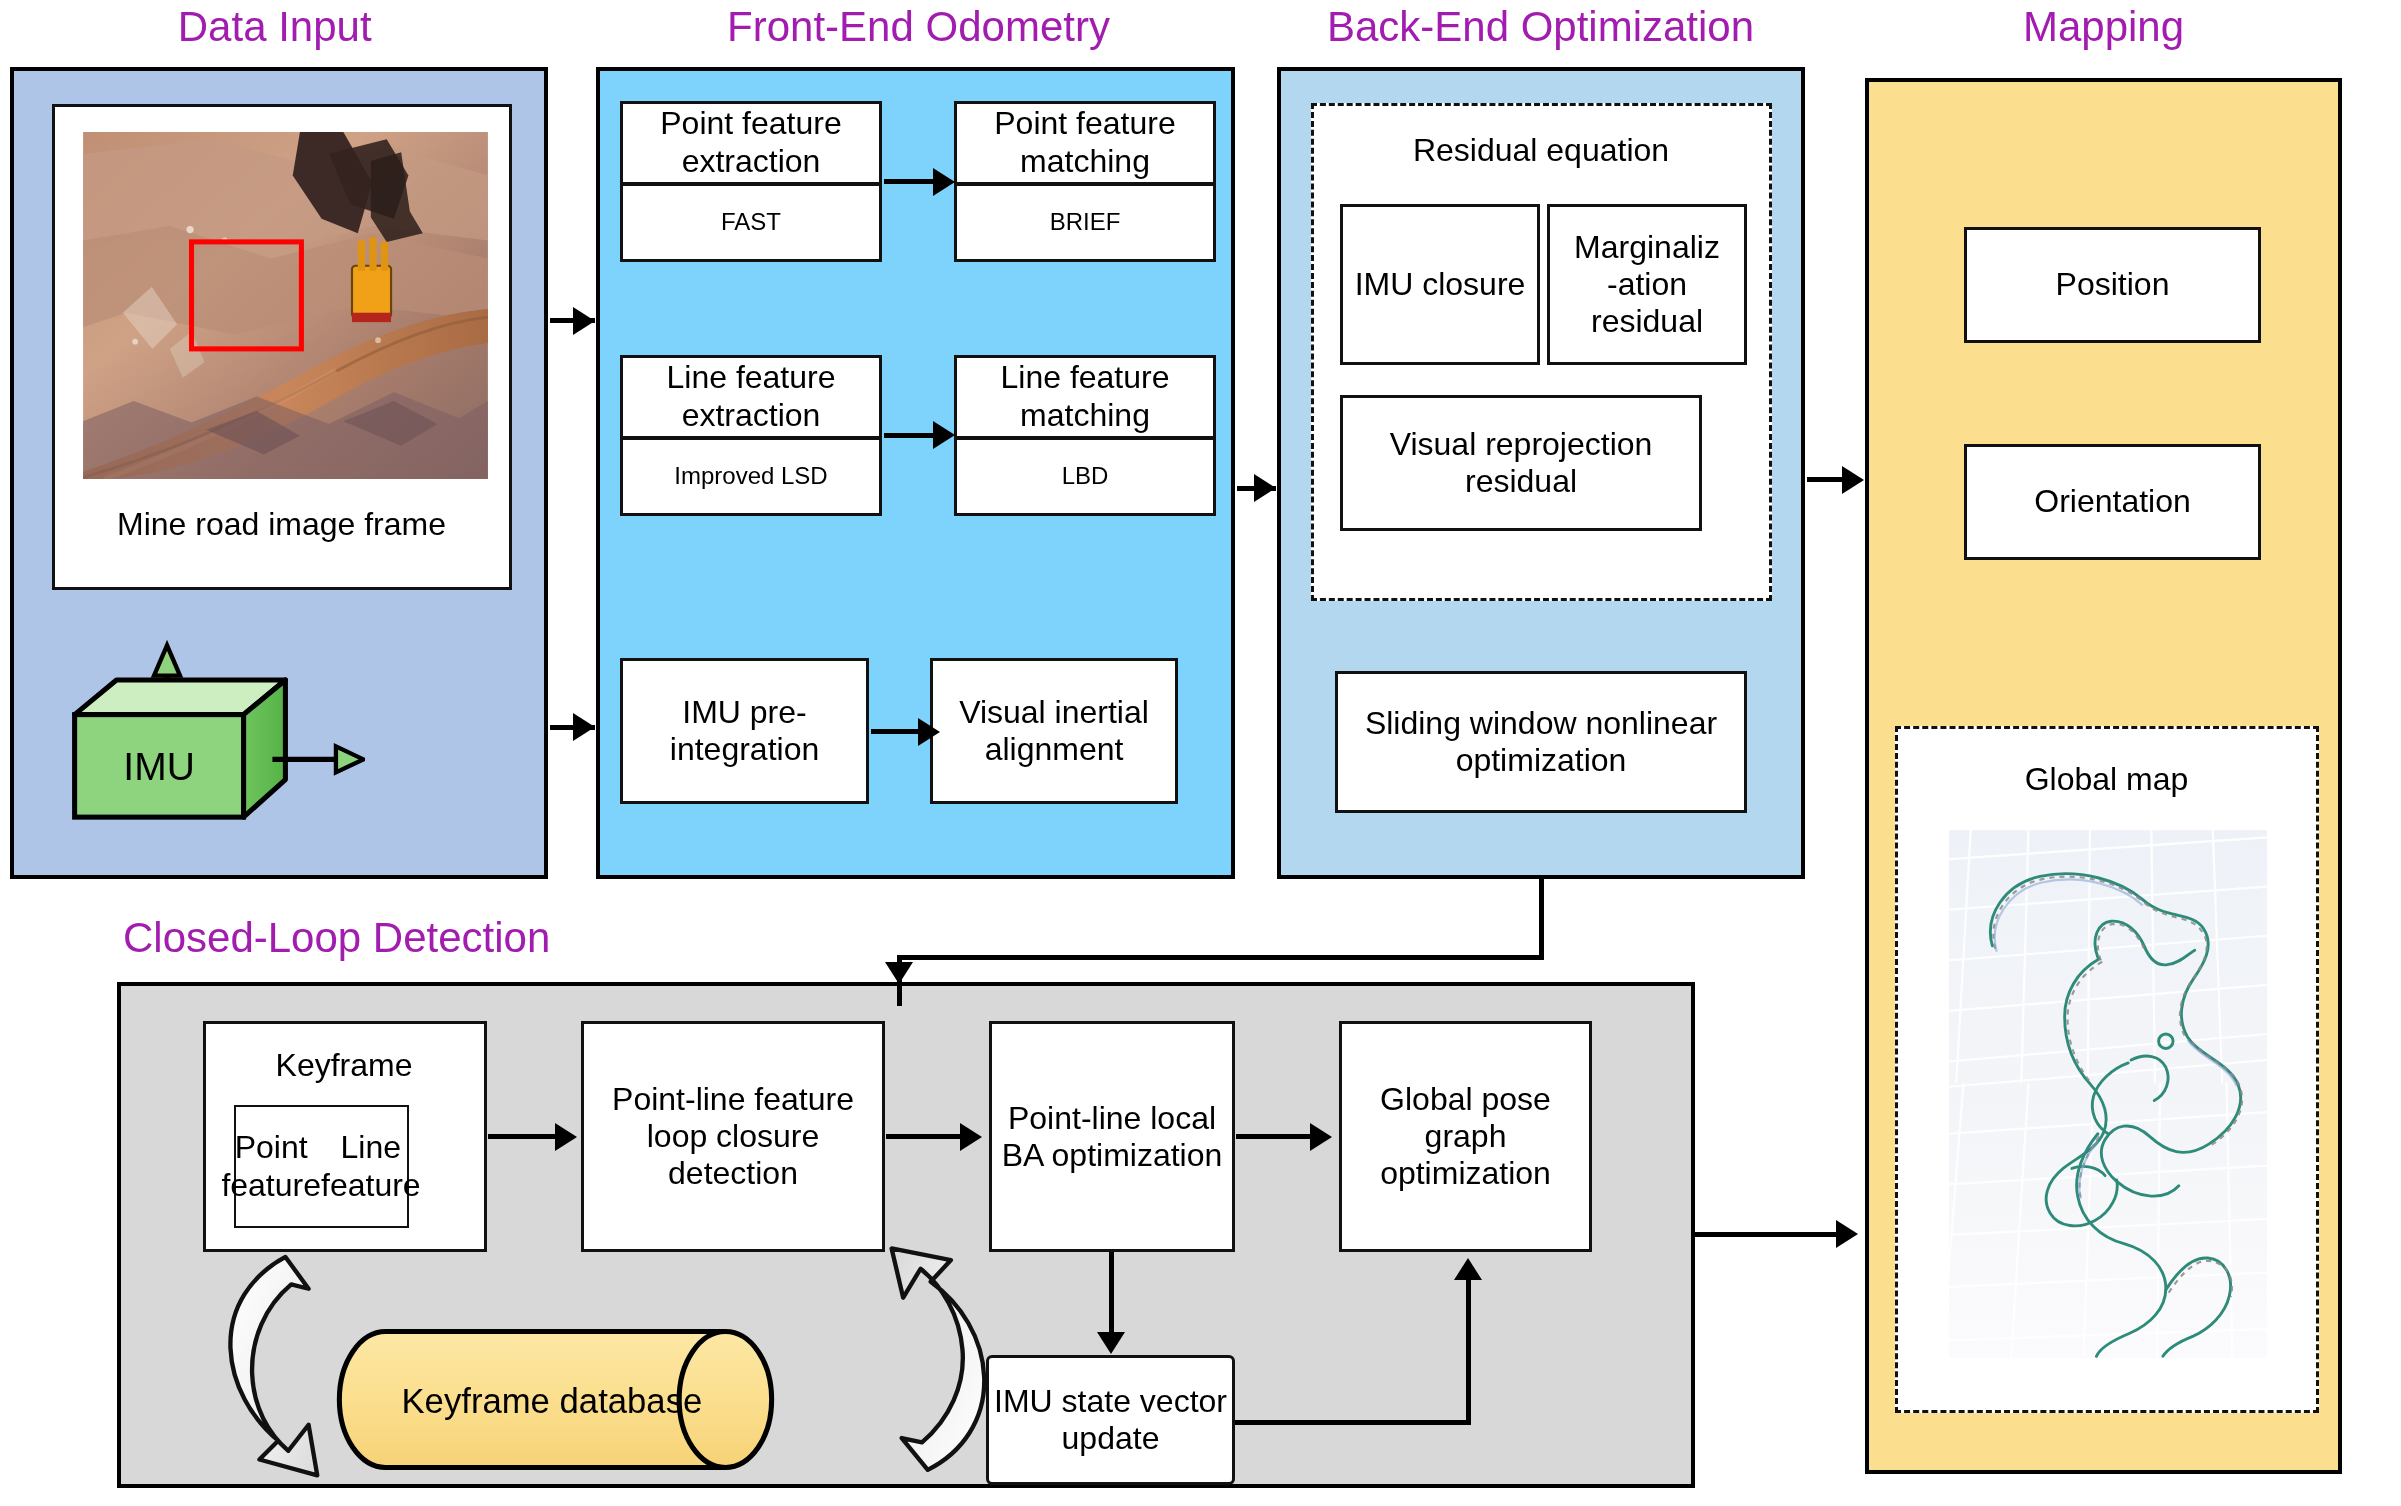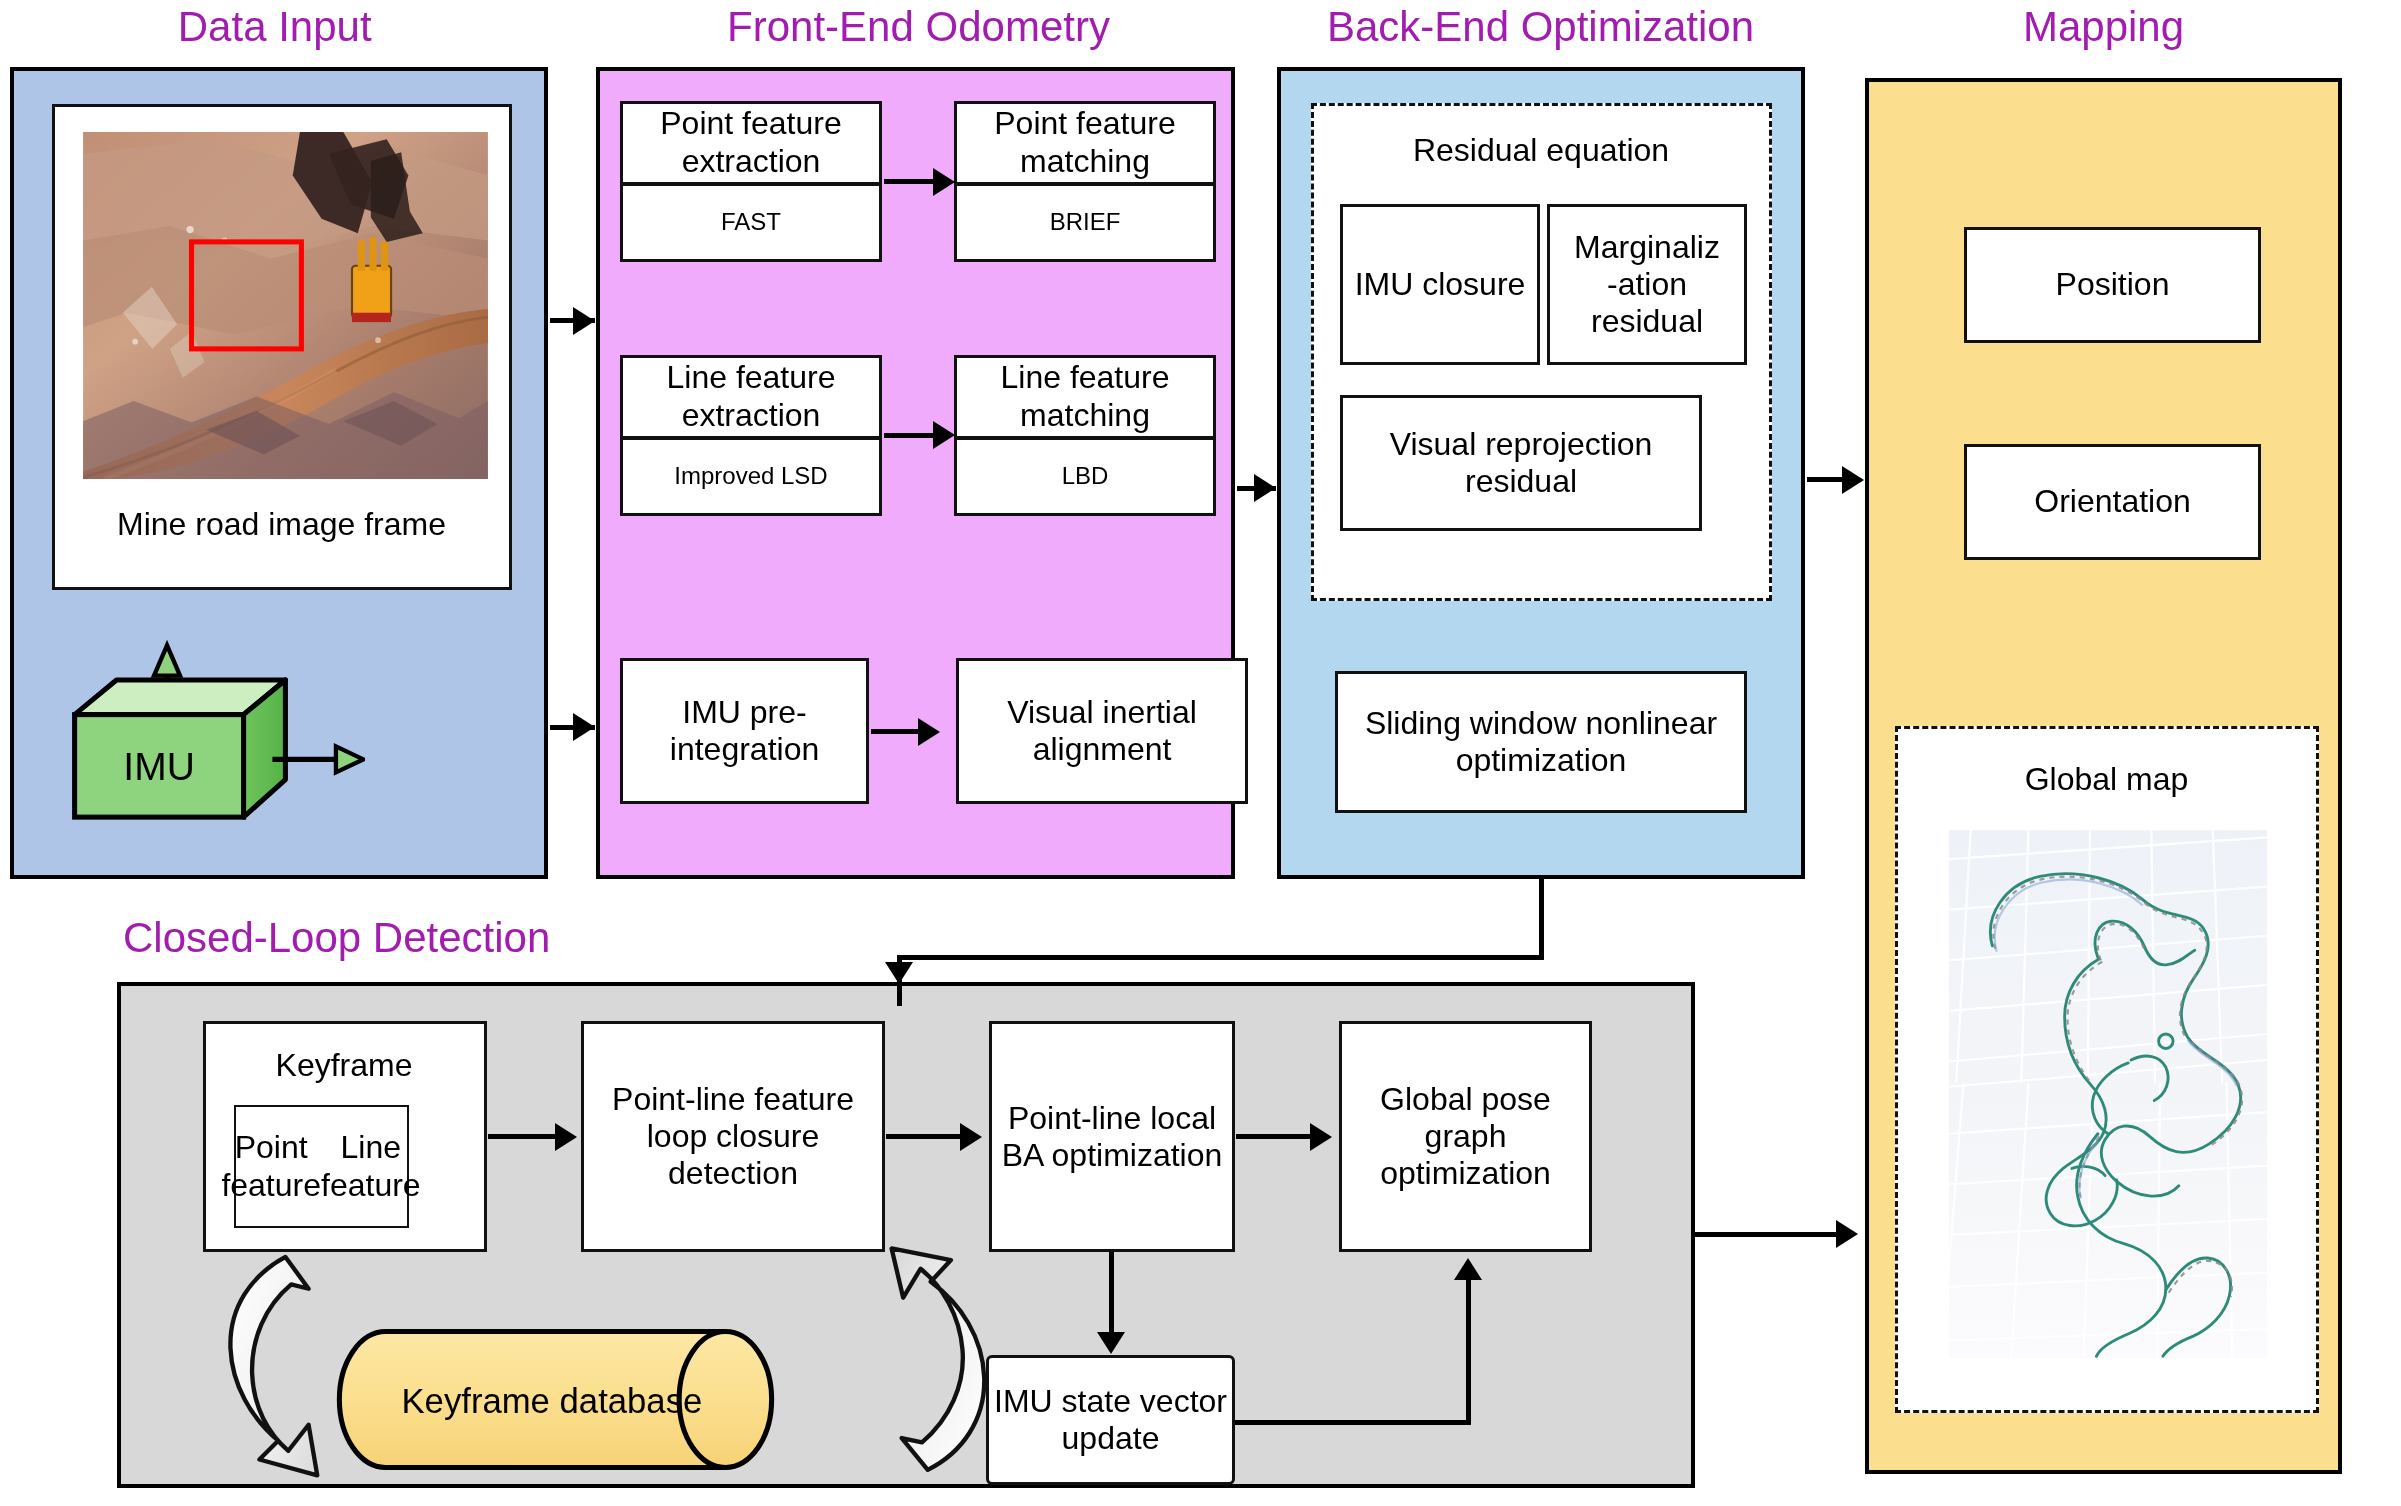--- a/index.html
+++ b/index.html
@@ -3,21 +3,21 @@
 <meta charset="utf-8">
 <style>
   html,body{margin:0;padding:0;background:#ffffff;}
   body{font-family:"Liberation Sans","DejaVu Sans",sans-serif;color:#000;}
   #stage{position:relative;width:2401px;height:1507px;background:#fff;overflow:hidden;}
 
   .ttl{position:absolute;font-size:42px;line-height:1;color:#a21caf;text-align:center;white-space:nowrap;}
 
   .panel{position:absolute;border:4.3px solid #000;box-sizing:border-box;}
   .p-blue{background:#aec5e8;}
-  .p-peach{background:#f0abfc;}
+  .p-peach{background:#7dd3fc;}
   .p-lblue{background:#b3d7ef;}
   .p-yellow{background:#fbdf8e;}
   .p-gray{background:#d8d8d8;}
 
   .box{position:absolute;background:#fff;border:3.6px solid #111;box-sizing:border-box;
        display:flex;align-items:center;justify-content:center;text-align:center;
        font-size:32px;line-height:1.18;padding:2.9px 4.3px;}
   .box.tight{line-height:1.15;}
   .split{position:absolute;background:#fff;border:3.6px solid #111;box-sizing:border-box;display:flex;flex-direction:column;}
   .split .sA{flex:1;display:flex;align-items:center;justify-content:center;text-align:center;font-size:32px;line-height:1.18;padding:1.4px 4.3px;}
@@ -154,21 +154,21 @@
       <div class="divline"></div>
       <div class="sB">LBD</div>
     </div>
 
     <div class="hline" style="left:284px;top:362px;width:52px;"></div>
     <div class="ar-r" style="left:333px;top:350px;"></div>
 
     <div class="box tight" style="left:20px;top:587px;width:249px;height:146px;">
       <span>IMU pre-integration</span>
     </div>
-    <div class="box tight" style="left:356px;top:587px;width:292px;height:146px;">
+    <div class="box tight" style="left:330px;top:587px;width:248px;height:146px;">
       <span>Visual inertial alignment</span>
     </div>
     <div class="hline" style="left:271px;top:658px;width:51px;"></div>
     <div class="ar-r" style="left:318px;top:647px;"></div>
   </div>
 
   <div class="panel p-lblue" style="left:1277px;top:67px;width:528px;height:812px;">
     <div class="dashbox" style="left:30px;top:32px;width:461px;height:498px;">
       <div class="lbl" style="left:0;top:26px;width:454px;">Residual equation</div>
       <div class="box tight" style="left:26px;top:98px;width:200px;height:161px;">

